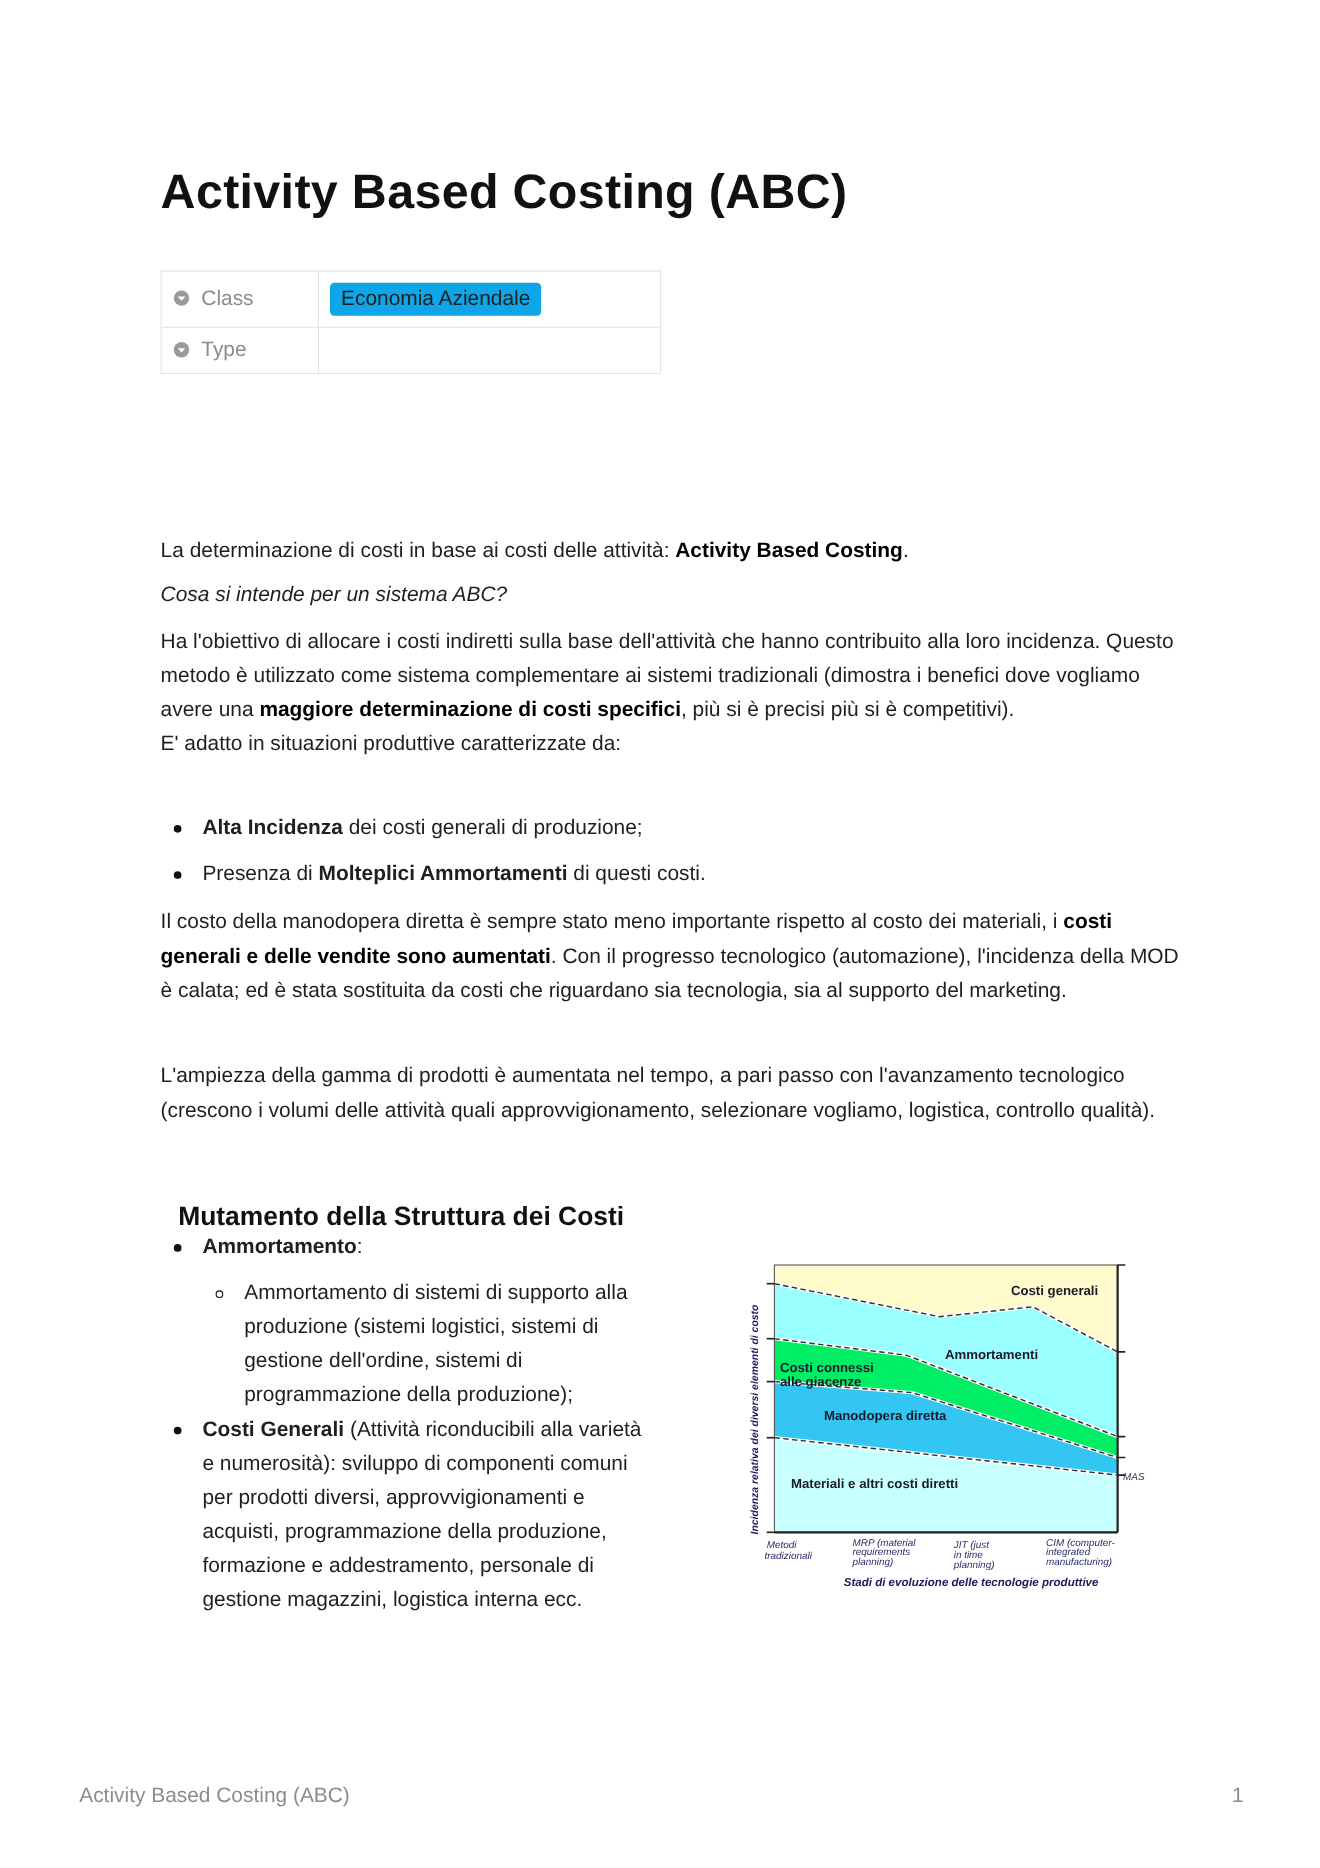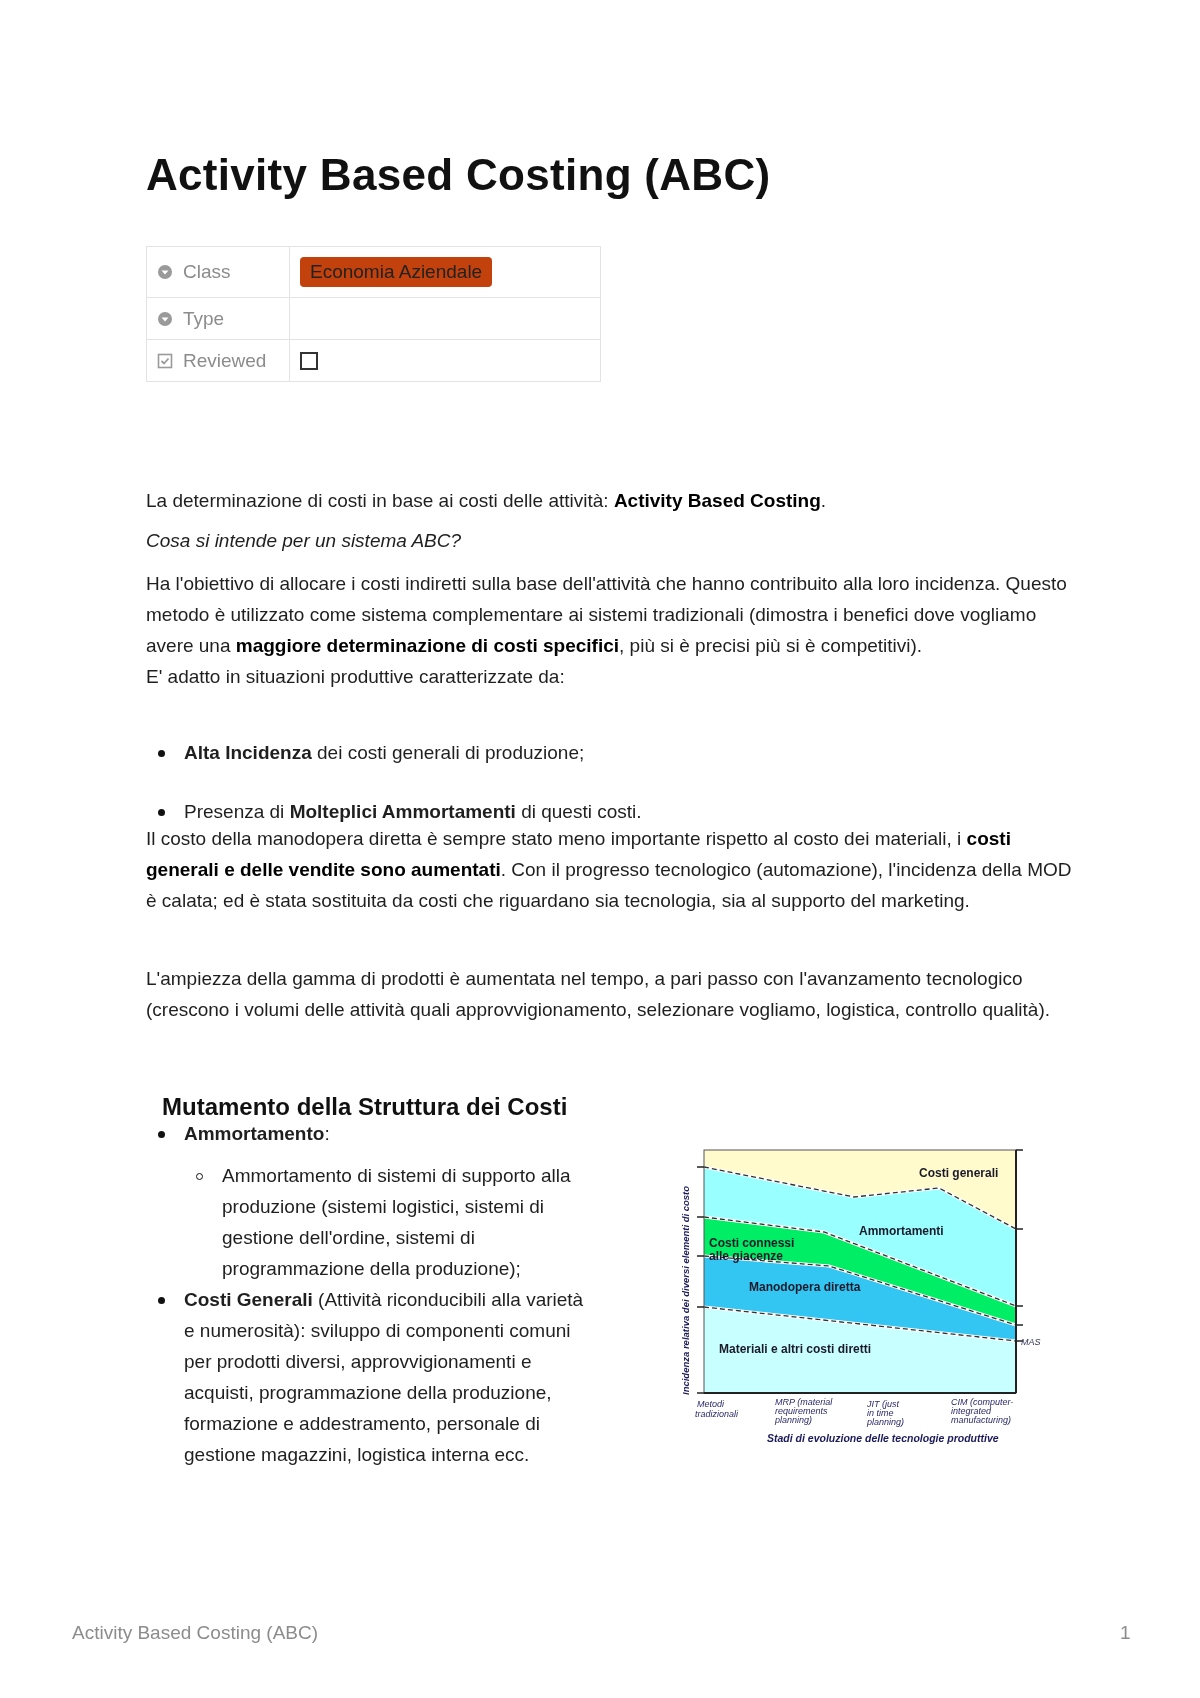--- a/index.html
+++ b/index.html
@@ -8,21 +8,21 @@
   .page { position: absolute; left: 146px; top: 0; width: 910px; }
   h1 { position: absolute; left: 0; top: 150px; margin: 0; font-size: 44px; font-weight: 700;
        letter-spacing: 0.3px; color: #111; white-space: nowrap; }
   table.props { position: absolute; left: 0; top: 246px; border-collapse: collapse; font-size: 19px; }
   table.props td { border: 1px solid #e3e3e3; height: 41px; padding: 0 10px; vertical-align: middle; }
   table.props td.k { width: 122px; color: #8c8c8c; white-space: nowrap; }
   table.props td.v { width: 290px; color: #8c8c8c; white-space: nowrap; }
   table.props tr.r1 td { height: 48px; }
   table.props tr.r2 td { height: 50px; }
   .picon { display: inline-block; width: 16px; height: 16px; vertical-align: -2px; margin-right: 10px; }
-  .tag { display: inline-block; background: #c2410c; color: #222; border-radius: 4px; padding: 4px 10px; font-size: 19px; }
+  .tag { display: inline-block; background: #0ea5e9; color: #222; border-radius: 4px; padding: 4px 10px; font-size: 19px; }
   .cbox { display: inline-block; width: 18px; height: 18px; border: 2px solid #333; box-sizing: border-box; vertical-align: middle; }
   .txt { position: absolute; left: 0; width: 930px; font-size: 19px; line-height: 31px; margin: 0; }
   .txt b { font-weight: 700; color: #000000; }
   ul.bl { position: absolute; left: 0; margin: 0; padding: 0; list-style: none; font-size: 19px; line-height: 31px; }
   ul.bl li { position: relative; padding-left: 38px; }
   ul.bl li::before { content: ""; position: absolute; left: 12px; top: 13px; width: 7px; height: 7px; border-radius: 50%; background: #111; }
   ul.sub li::before { background: transparent; border: 1.5px solid #111; width: 5px; height: 5px; }
   h3 { position: absolute; left: 0; top: 1077px; margin: 16px; font-size: 24px; font-weight: 700; color: #111; }
   .chart { position: absolute; left: 508px; top: 1130px; width: 400px; height: 330px; }
   .footer { position: absolute; top: 1622px; font-size: 19px; color: #8c8c8c; }
@@ -47,40 +47,31 @@
     </tr>
     <tr>
       <td class="k">
         <svg class="picon" viewBox="0 0 16 16">
               <circle cx="8" cy="8" r="7" fill="#9a9a9a"></circle>
               <path d="M4.5 6.5 L8 10.5 L11.5 6.5 Z" fill="#fff"></path>
             </svg><span>Type</span>
       </td>
       <td class="v"></td>
     </tr>
-    <tr>
-      <td class="k">
-        <svg class="picon" viewBox="0 0 16 16">
-              <rect x="1.5" y="1.5" width="13" height="13" fill="none" stroke="#9a9a9a" stroke-width="1.6"></rect>
-              <path d="M4.5 8 L7 10.5 L11.5 5.5" stroke="#9a9a9a" stroke-width="1.8" fill="none"></path>
-            </svg><span>Reviewed</span>
-      </td>
-      <td class="v"><span class="cbox"></span></td>
-    </tr>
   </tbody>
     </table>
 
   <p class="txt" style="top:485px;"><span>La determinazione di costi in base ai costi delle attività: </span><b>Activity Based Costing</b><span>.</span></p>
 
   <p class="txt" style="top:525px; font-style:italic;">Cosa si intende per un sistema ABC?</p>
 
   <p class="txt" style="top:568px;"><span>Ha l'obiettivo di allocare i costi indiretti sulla base dell'attività che hanno contribuito alla loro incidenza. Questo metodo è utilizzato come sistema complementare ai sistemi tradizionali (dimostra i benefici dove vogliamo avere una </span><b>maggiore determinazione di costi specifici</b><span>, più si è precisi più si è competitivi).</span><br><span>E' adatto in situazioni produttive caratterizzate da:</span></p>
 
   <ul class="bl" style="top:737px; width:930px;">
-    <li style="margin-bottom:28px;"><b>Alta Incidenza</b><span> dei costi generali di produzione;</span></li>
+    <li style="margin-bottom:11px;"><b>Alta Incidenza</b><span> dei costi generali di produzione;</span></li>
     <li><span>Presenza di </span><b>Molteplici Ammortamenti</b><span> di questi costi.</span></li>
   </ul>
 
   <p class="txt" style="top:823px;"><span>Il costo della manodopera diretta è sempre stato meno importante rispetto al costo dei materiali, i </span><b>costi generali e delle vendite sono aumentati</b><span>. Con il progresso tecnologico (automazione), l'incidenza della MOD è calata; ed è stata sostituita da costi che riguardano sia tecnologia, sia al supporto del marketing.</span></p>
 
   <p class="txt" style="top:963px;">L'ampiezza della gamma di prodotti è aumentata nel tempo, a pari passo con l'avanzamento tecnologico (crescono i volumi delle attività quali approvvigionamento, selezionare vogliamo, logistica, controllo qualità).</p>
 
   <h3>Mutamento della Struttura dei Costi</h3>
 
   <ul class="bl" style="top:1118px; width:440px;">

